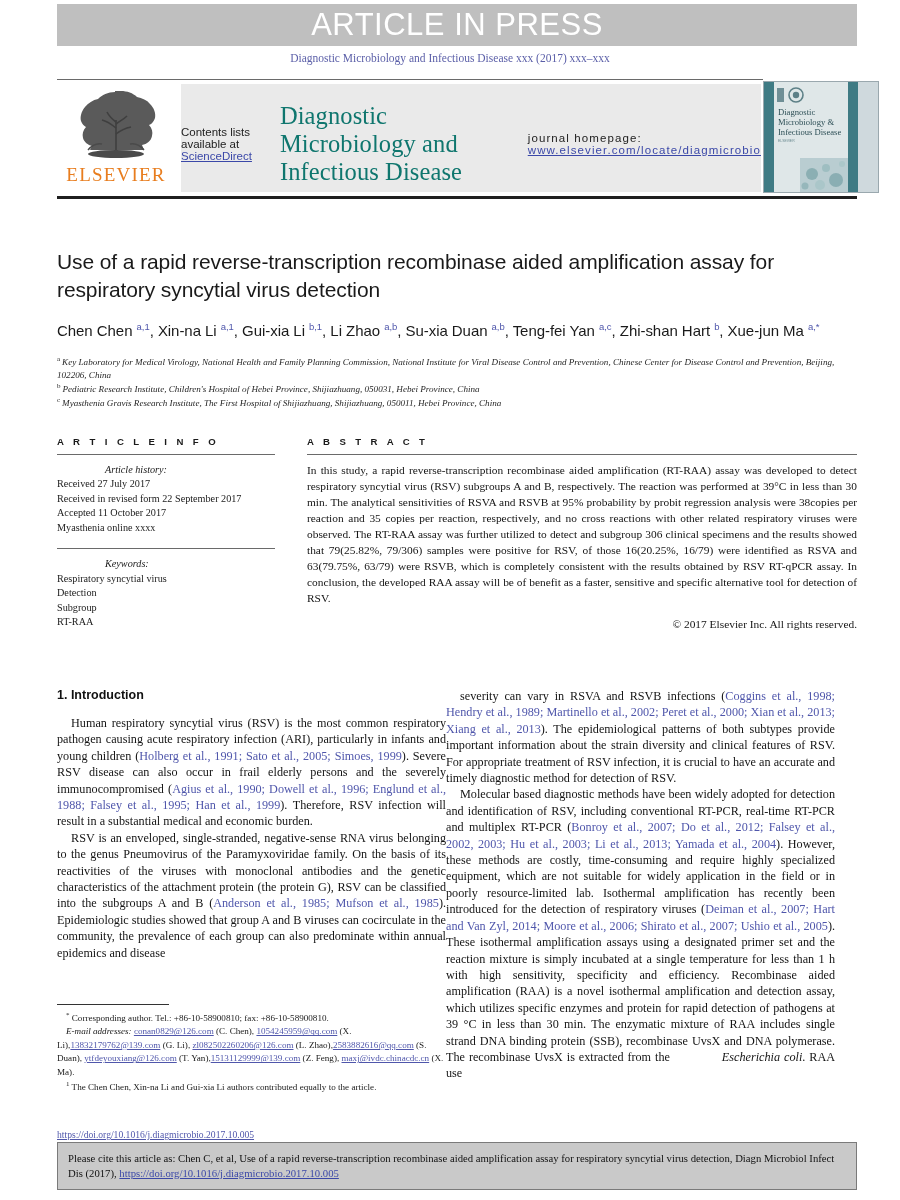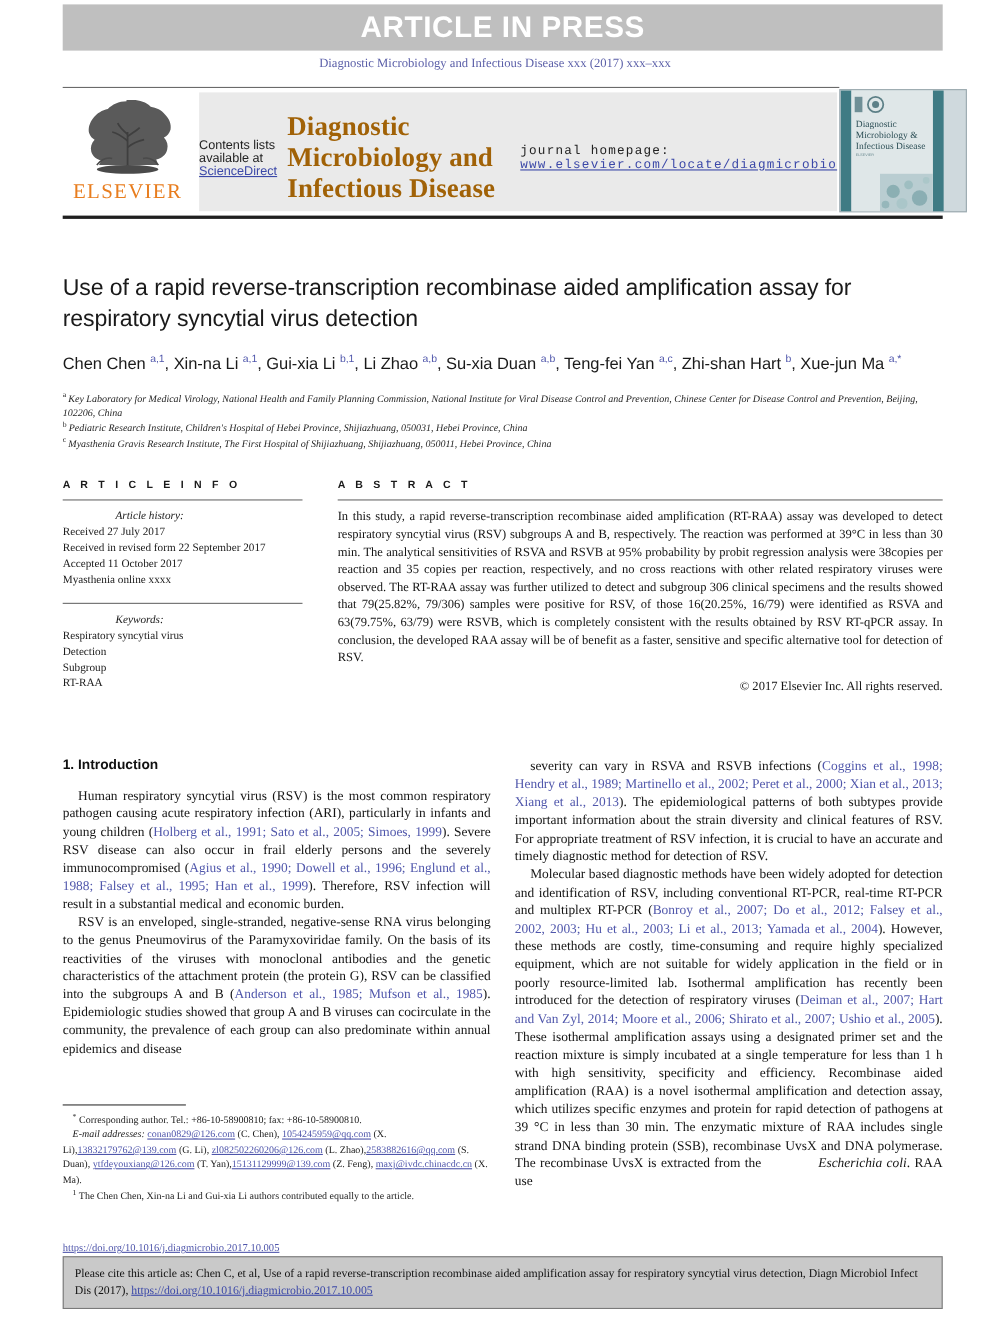--- a/index.html
+++ b/index.html
@@ -30,22 +30,22 @@
     top: 4px;
     width: 800px;
     height: 42px;
     background: #bfbfbf;
     display: flex;
     align-items: center;
     justify-content: center;
   }
   .aip-banner .aip-text {
     font-family: "Liberation Sans", sans-serif;
-    font-weight: bold;
-    font-size: 27px;
+    font-weight: normal;
+    font-size: 31px;
     letter-spacing: 0.5px;
     color: #ffffff;
   }
 
   
   .running-head {
     position: absolute;
     left: 0;
     top: 52px;
     width: 900px;
@@ -112,26 +112,25 @@
     font-family: "Liberation Sans", sans-serif;
     font-size: 11.5px;
     color: #222;
   }
   .sd-contents .sd-link {
     color: #3b48a8;
   }
   .journal-title {
     font-family: "Liberation Serif", serif;
     font-size: 24.5px;
-    color: #a16207;
+    color: #0f766e;
     letter-spacing: 0.1px;
-    font-weight: bold;
   }
   .journal-home {
-    font-family: Liberation Mono, monospace;
+    font-family: Liberation Sans, sans-serif;
     font-size: 11.5px;
     letter-spacing: 1.1px;
     color: #222;
     margin-left: 16px;
   }
   .journal-home .jh-url {
     color: #3b48a8;
   }
   .cover-thumb {
     position: absolute;
@@ -250,21 +249,20 @@
     color: #141414;
   }
 
   
   .body-cols {
     position: absolute;
     left: 57px;
     top: 688px;
     width: 800px;
     display: flex;
-    gap: 22px;
   }
   .body-col {
     width: 389px;
   }
   .sec-title {
     font-family: "Liberation Sans", sans-serif;
     font-size: 12.5px;
     font-weight: bold;
     color: #111;
     margin: 0 0 13px 0;

